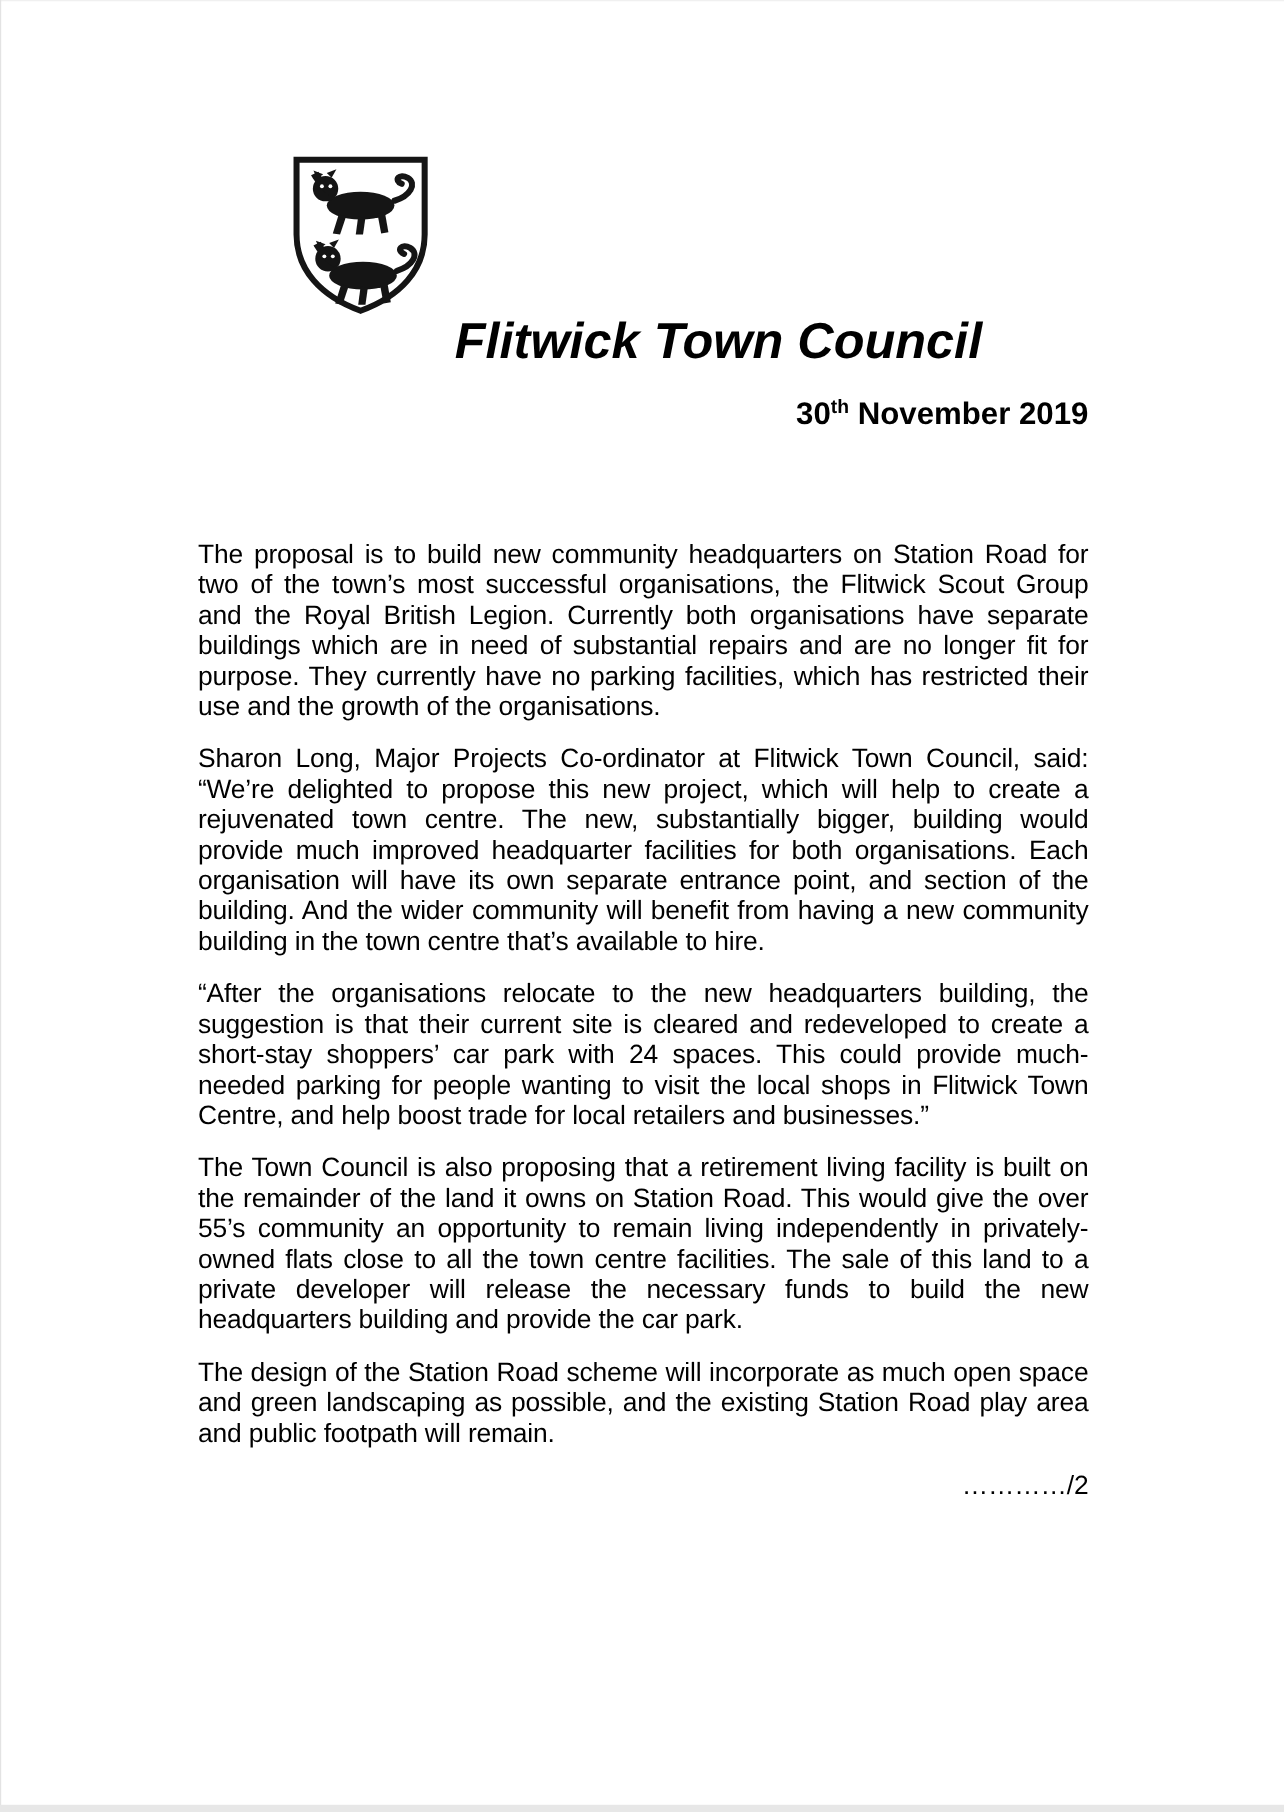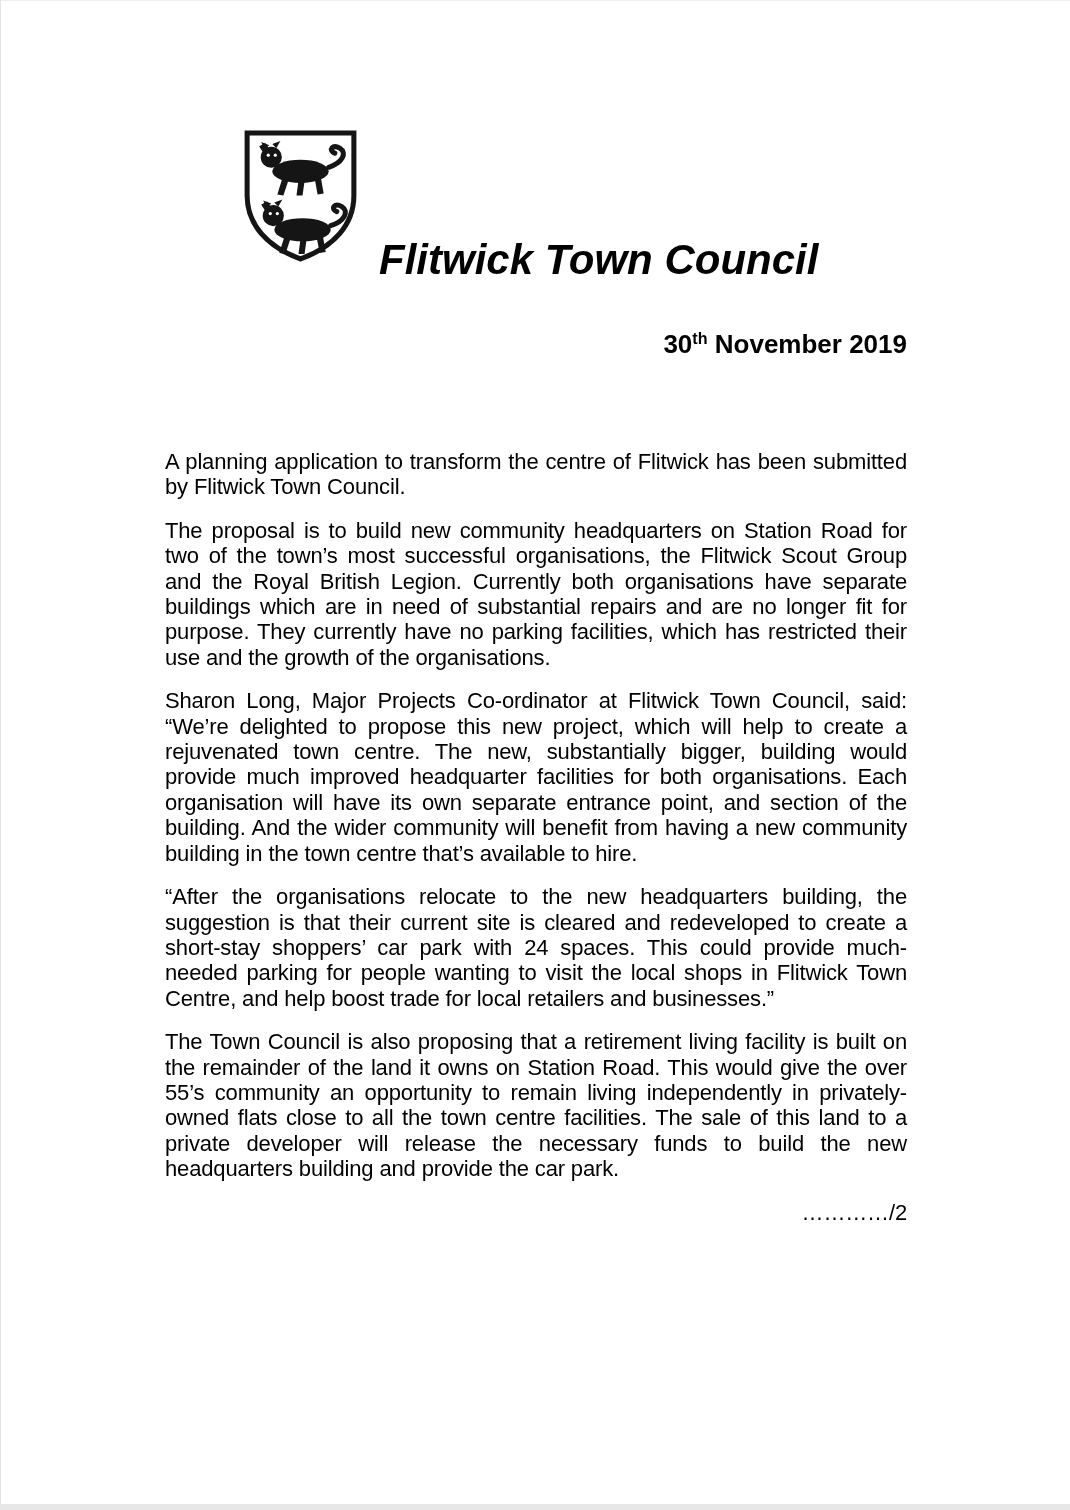--- a/index.html
+++ b/index.html
@@ -15,21 +15,21 @@
   .bottom-strip{
     position:absolute;left:0;bottom:0;width:100%;height:6px;
     background:#e7e7e7;
   }
   .logo{
     position:absolute;left:240px;top:127px;width:121px;height:139px;
   }
   .title-line{
     position:absolute;
     font-weight:bold;font-style:italic;
-    font-size:42px;line-height:44px;white-space:nowrap;
+    font-size:42px;line-height:44px;white-space:nowrap;margin-top:24px;
   }
   .title-1{left:379px;top:238px;}
   .title-2{left:387px;top:285px;}
   .release-date{
     position:absolute;right:163px;top:328px;
     font-size:26px;font-weight:bold;line-height:32px;white-space:nowrap;
   }
   .release-date sup{
     font-size:62%;
     vertical-align:baseline;
@@ -88,22 +88,22 @@
   </div>
 
   <div class="title-line title-1">Flitwick Town Council</div>
 
   <div class="release-date">
     <span>30</span><sup>th</sup><span> November 2019</span>
   </div>
 
 
   <div class="body-copy">
-    <p>A planning application to transform the centre of Flitwick has been submitted by Flitwick Town Council.</p>
     <p>The proposal is to build new community headquarters on Station Road for two of the town’s most successful organisations, the Flitwick Scout Group and the Royal British Legion. Currently both organisations have separate buildings which are in need of substantial repairs and are no longer fit for purpose. They currently have no parking facilities, which has restricted their use and the growth of the organisations.</p>
     <p>Sharon Long, Major Projects Co-ordinator at Flitwick Town Council, said: “We’re delighted to propose this new project, which will help to create a rejuvenated town centre. The new, substantially bigger, building would provide much improved headquarter facilities for both organisations. Each organisation will have its own separate entrance point, and section of the building. And the wider community will benefit from having a new community building in the town centre that’s available to hire.</p>
     <p>“After the organisations relocate to the new headquarters building, the suggestion is that their current site is cleared and redeveloped to create a short-stay shoppers’ car park with 24 spaces. This could provide much-needed parking for people wanting to visit the local shops in Flitwick Town Centre, and help boost trade for local retailers and businesses.”</p>
     <p>The Town Council is also proposing that a retirement living facility is built on the remainder of the land it owns on Station Road. This would give the over 55’s community an opportunity to remain living independently in privately-owned flats close to all the town centre facilities. The sale of this land to a private developer will release the necessary funds to build the new headquarters building and provide the car park.</p>
+    <p>The design of the Station Road scheme will incorporate as much open space and green landscaping as possible, and the existing Station Road play area and public footpath will remain.</p>
     <div class="page-continuation">…………/2</div>
   </div>
 
   <div class="bottom-strip"></div>
 </div>
 
 </body></html>

